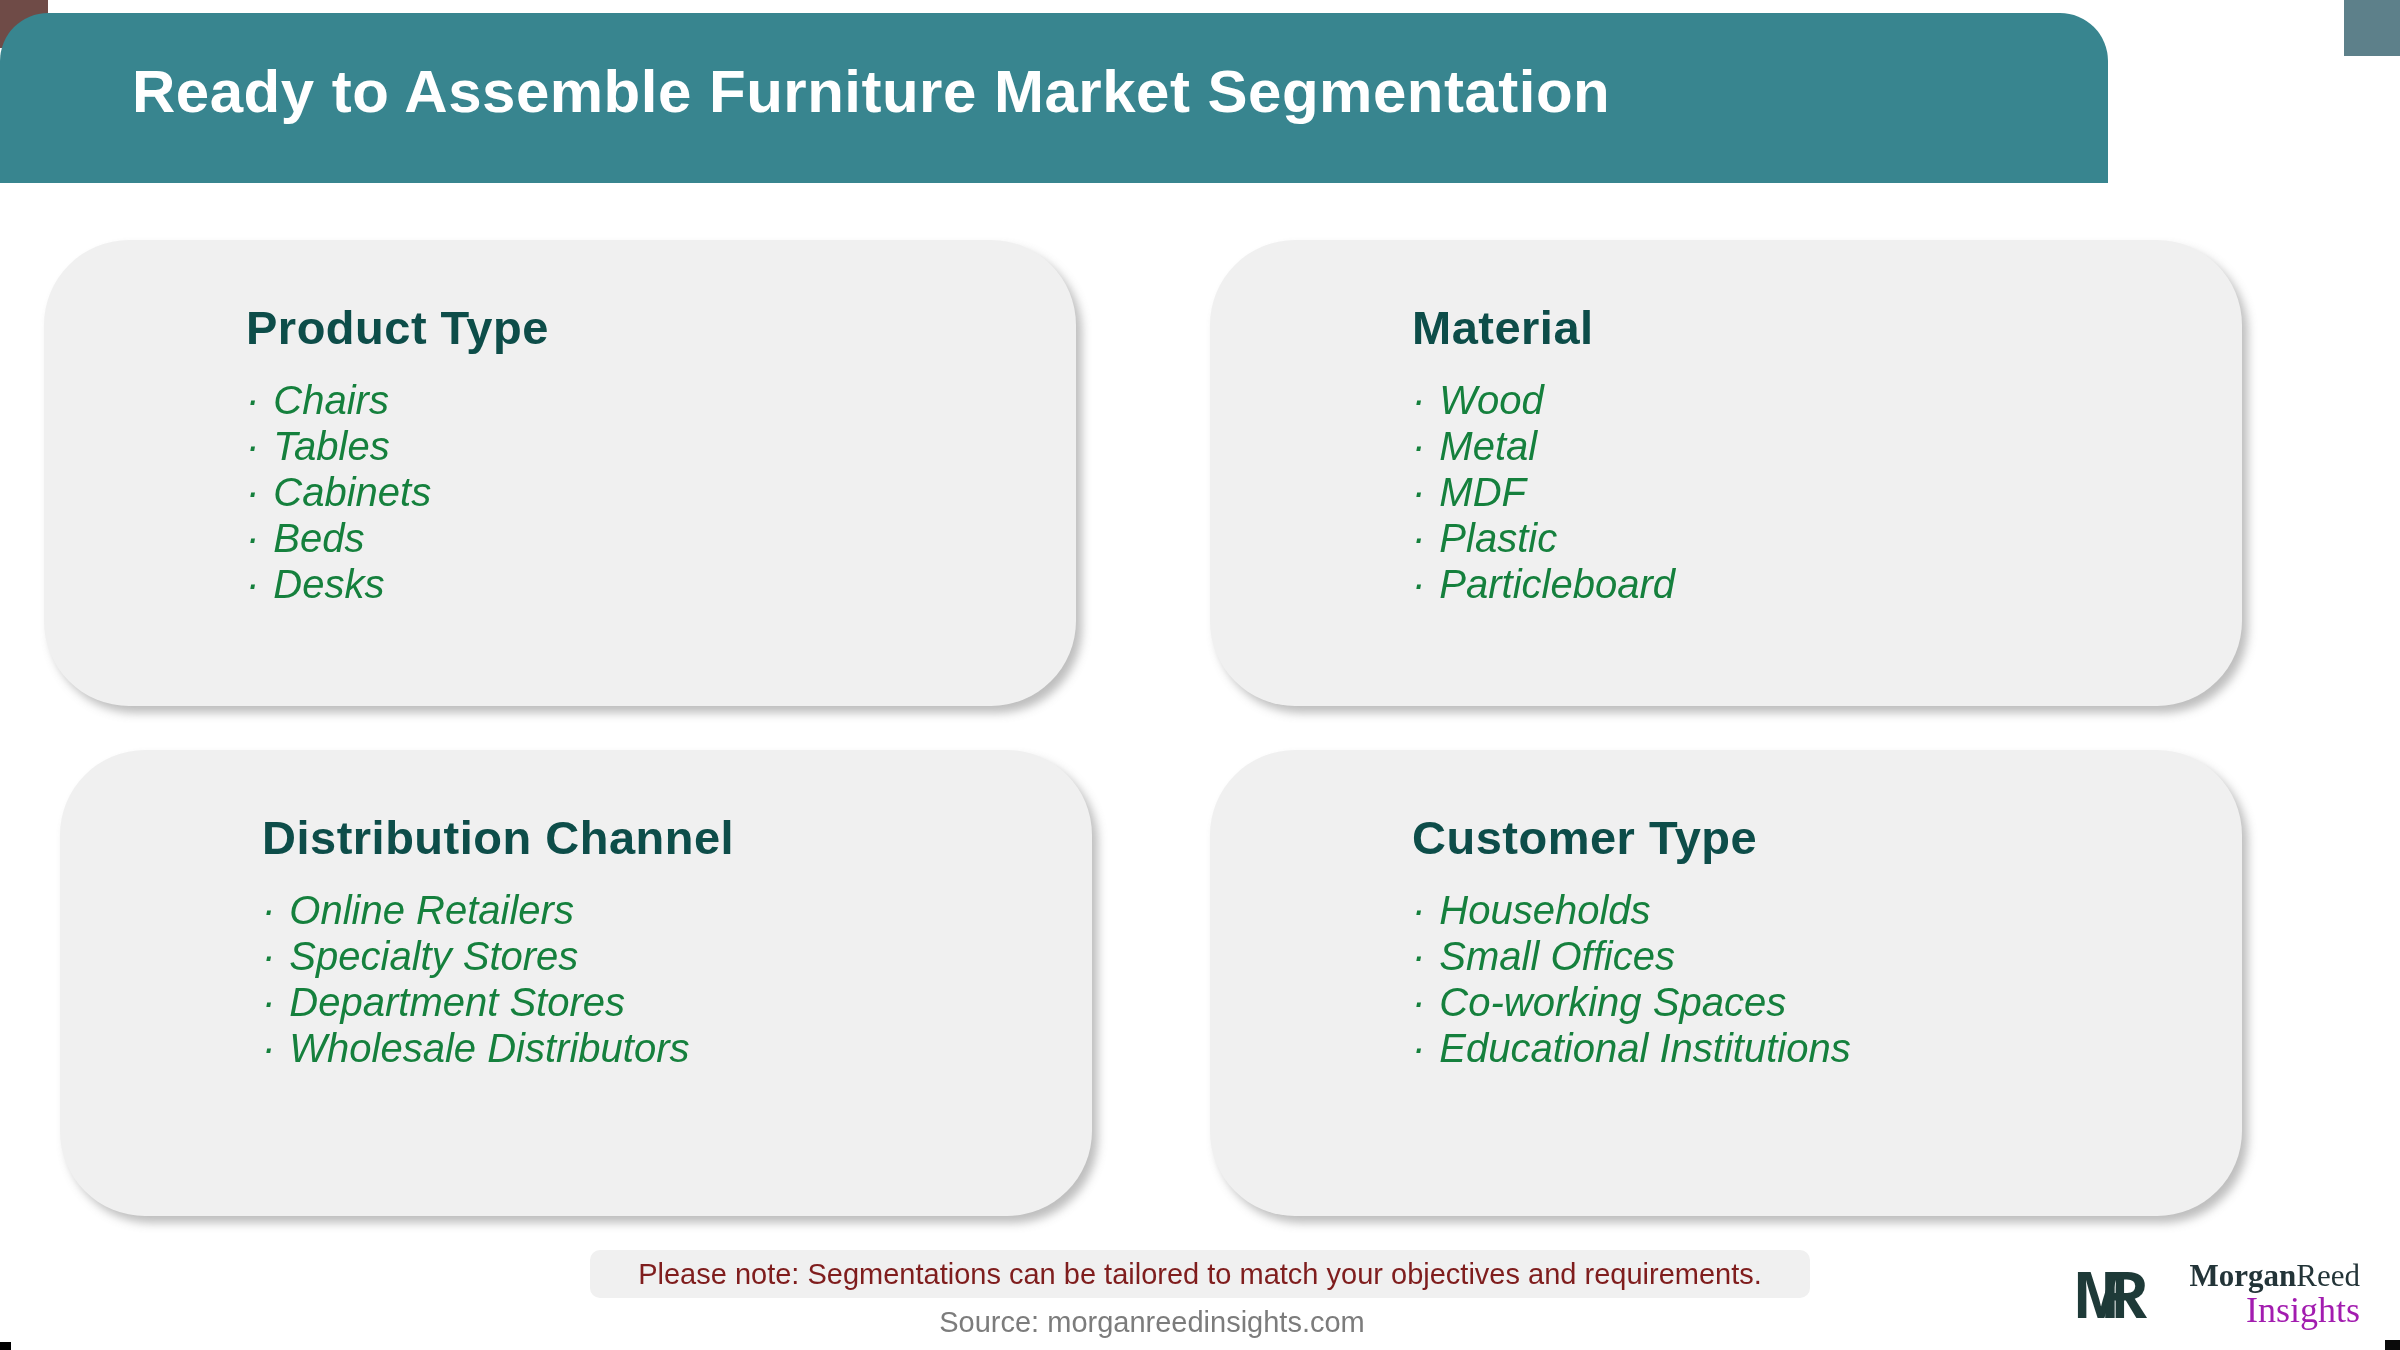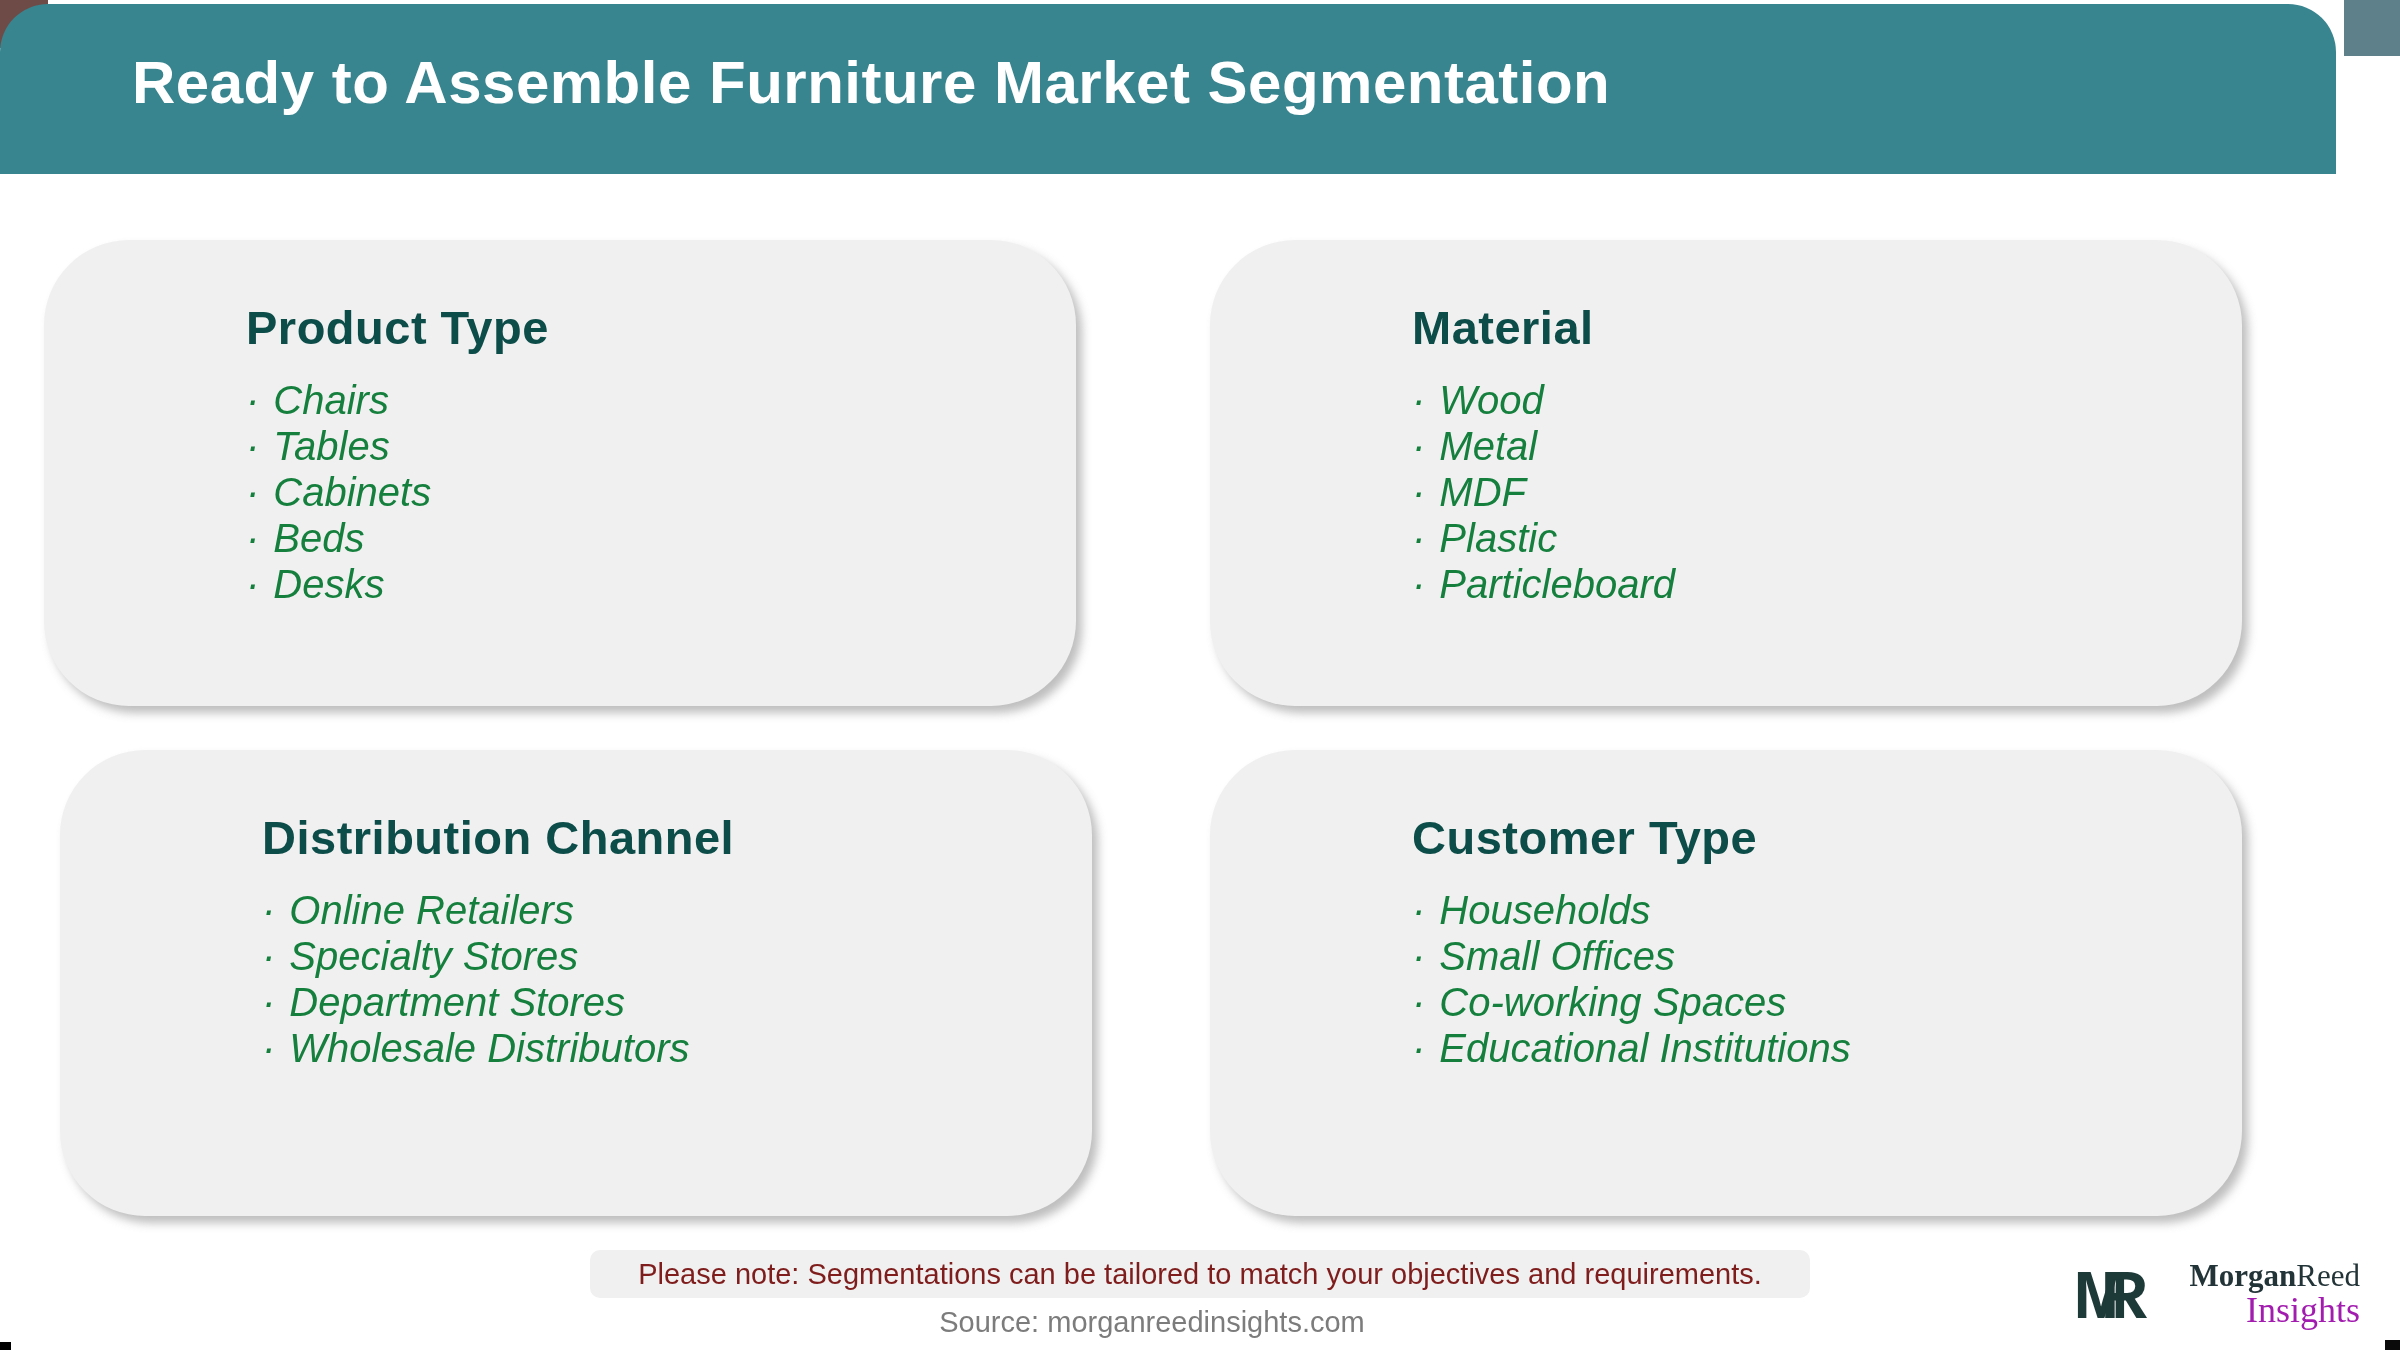--- a/index.html
+++ b/index.html
@@ -6,21 +6,21 @@
   html,body { width:2400px; height:1350px; }
   body { font-family:"Liberation Sans", sans-serif; background:#ffffff; overflow:hidden; }
 
   .slide { position:relative; width:2400px; height:1350px; background:#ffffff; }
 
   
   .corner-tl { position:absolute; top:0; left:0; width:48px; height:48px; background:#6f4b47; z-index:0; }
   .corner-tr { position:absolute; top:0; right:0; width:56px; height:56px; background:#5d808a; z-index:0; }
 
   .header {
-    position:absolute; top:4px; left:0; width:2336px; height:170px;
+    position:absolute; top:13px; left:0; width:2108px; height:170px;
     background:#38858F; border-radius:48px 48px 0 0; z-index:1;
   }
   .header h1 {
     padding:44px 60px 0 132px;
     font-size:60px; font-weight:bold; color:#ffffff; letter-spacing:0.5px;
     white-space:nowrap;
   }
 
   .card {
     position:absolute; width:1032px; height:466px;

